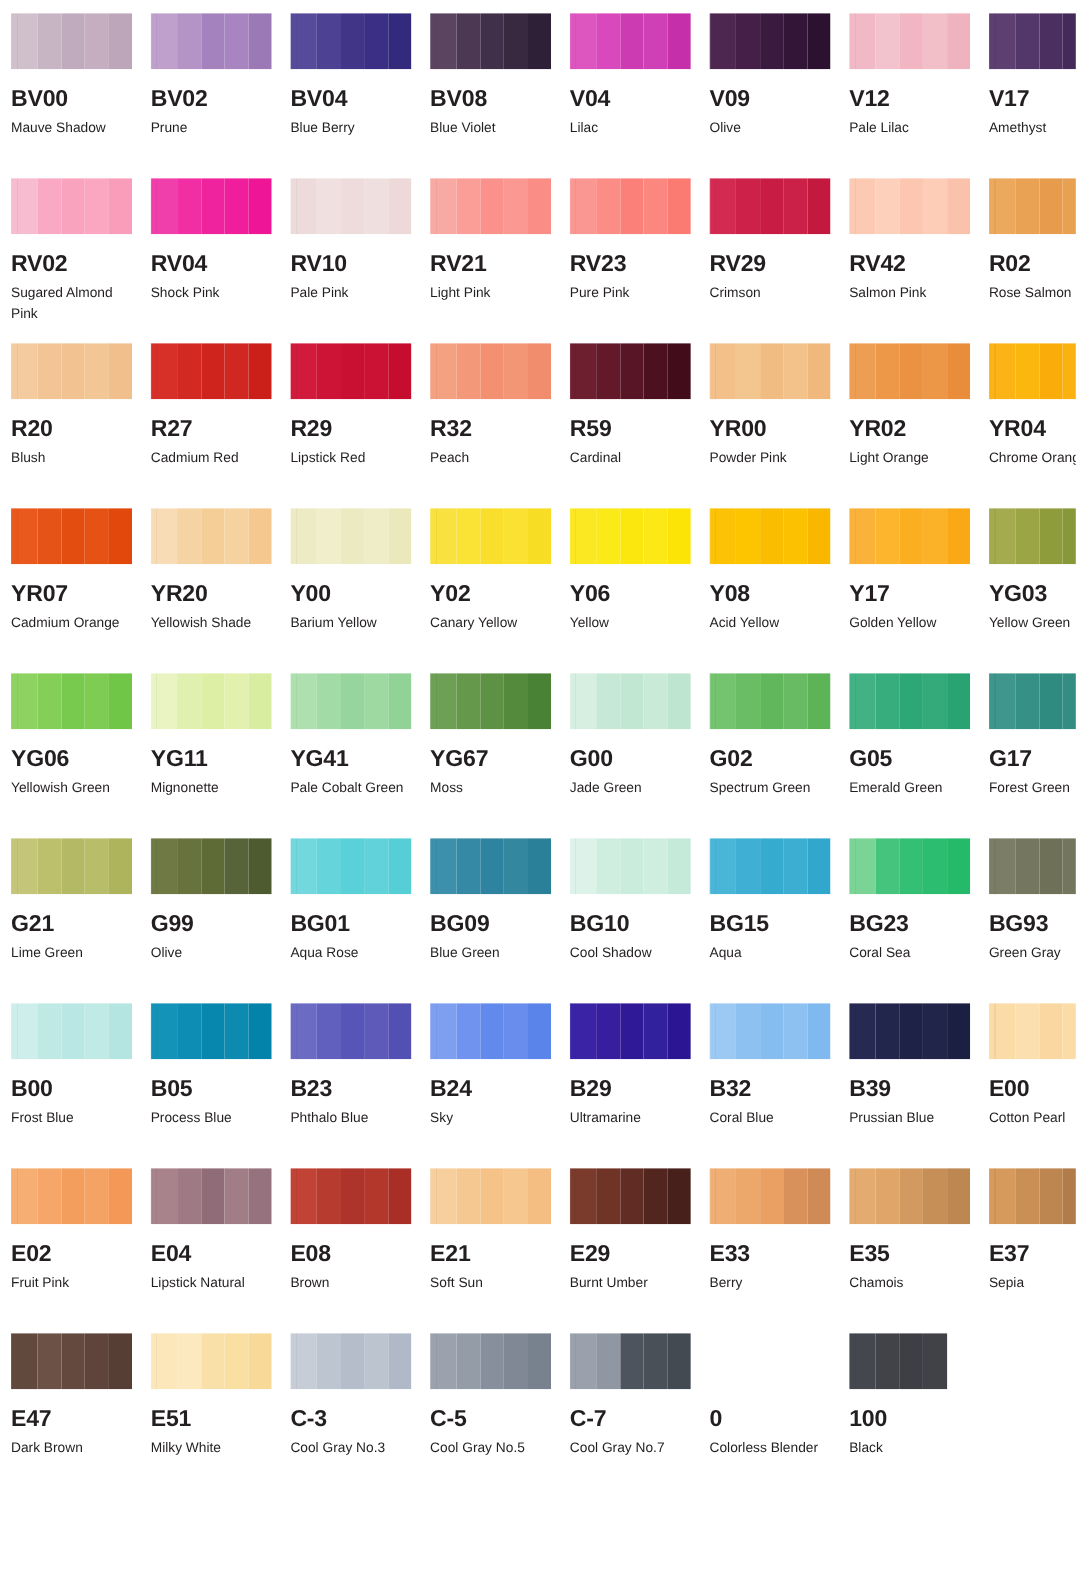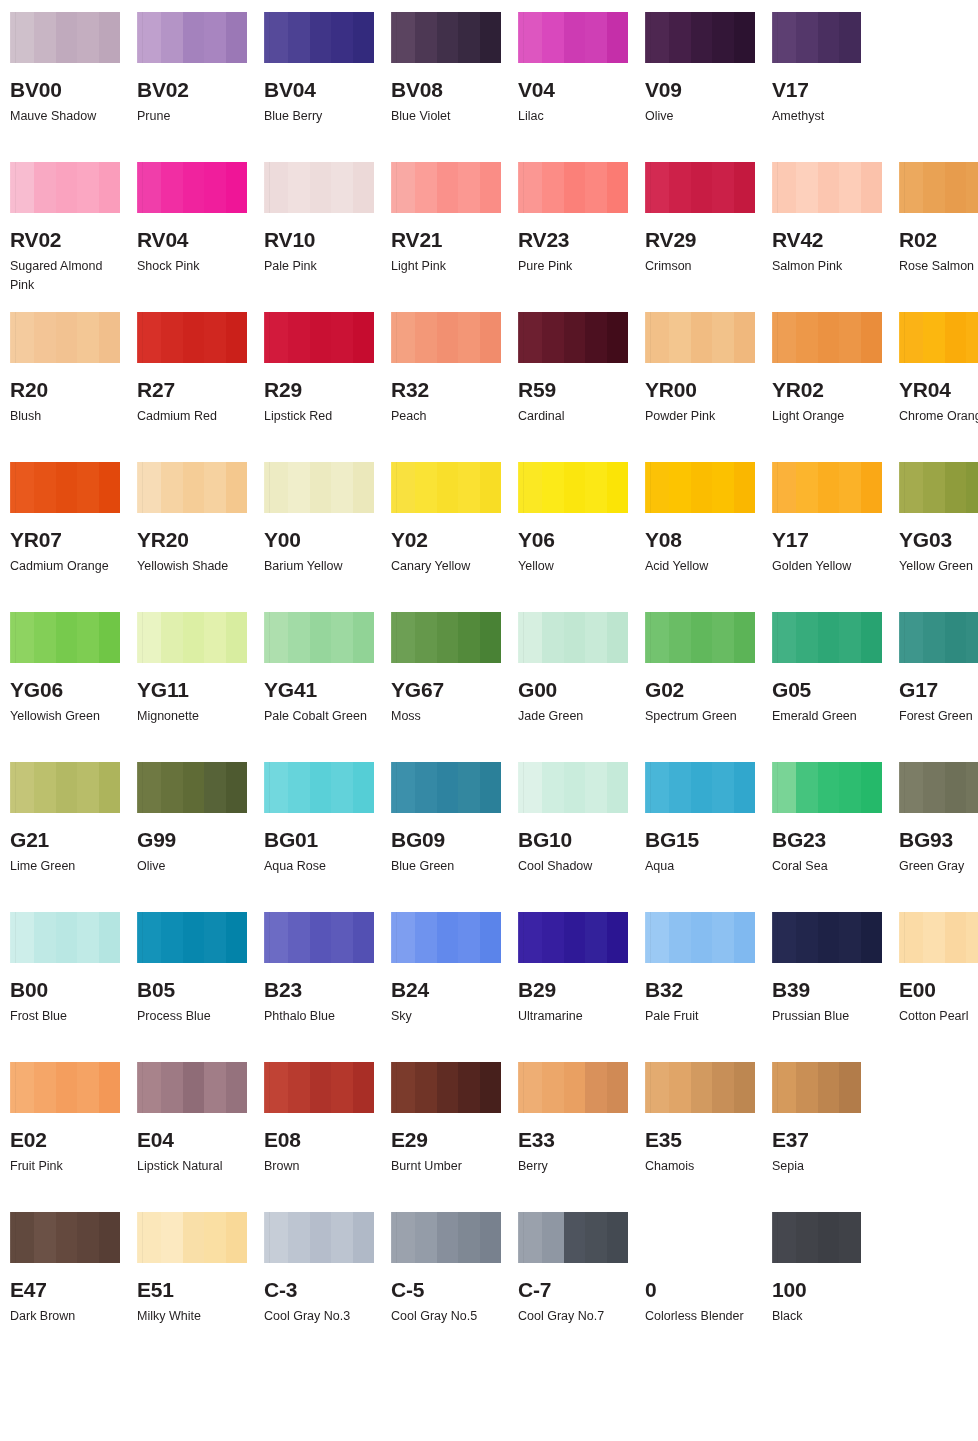--- a/index.html
+++ b/index.html
@@ -164,20 +164,32 @@
             <span class="band b3" style="background: rgb(58, 26, 62);"></span>
             <span class="band b4" style="background: rgb(51, 22, 55);"></span>
             <span class="band b5" style="background: rgb(44, 18, 48);"></span>
             <span class="streaks"></span>
           </div>
           <div class="code">V09</div>
           <div class="name">Olive</div>
         </div>
         <div class="cell">
           <div class="swatch">
+            <span class="band b1" style="background: rgb(240, 185, 197);"></span>
+            <span class="band b2" style="background: rgb(242, 195, 205);"></span>
+            <span class="band b3" style="background: rgb(241, 182, 194);"></span>
+            <span class="band b4" style="background: rgb(242, 191, 201);"></span>
+            <span class="band b5" style="background: rgb(239, 178, 191);"></span>
+            <span class="streaks"></span>
+          </div>
+          <div class="code">V12</div>
+          <div class="name">Pale Lilac</div>
+        </div>
+        <div class="cell">
+          <div class="swatch">
             <span class="band b1" style="background: rgb(93, 63, 114);"></span>
             <span class="band b2" style="background: rgb(84, 55, 106);"></span>
             <span class="band b3" style="background: rgb(74, 47, 96);"></span>
             <span class="band b4" style="background: rgb(67, 42, 89);"></span>
             <span class="streaks"></span>
           </div>
           <div class="code">V17</div>
           <div class="name">Amethyst</div>
         </div>
       </div>
@@ -730,21 +742,21 @@
         <div class="cell">
           <div class="swatch">
             <span class="band b1" style="background: rgb(155, 201, 244);"></span>
             <span class="band b2" style="background: rgb(141, 193, 242);"></span>
             <span class="band b3" style="background: rgb(134, 189, 241);"></span>
             <span class="band b4" style="background: rgb(141, 193, 242);"></span>
             <span class="band b5" style="background: rgb(128, 185, 240);"></span>
             <span class="streaks"></span>
           </div>
           <div class="code">B32</div>
-          <div class="name">Pale Fruit</div>
+          <div class="name">Coral Blue</div>
         </div>
         <div class="cell">
           <div class="swatch">
             <span class="band b1" style="background: rgb(38, 42, 82);"></span>
             <span class="band b2" style="background: rgb(34, 38, 76);"></span>
             <span class="band b3" style="background: rgb(30, 34, 70);"></span>
             <span class="band b4" style="background: rgb(33, 37, 73);"></span>
             <span class="band b5" style="background: rgb(27, 31, 65);"></span>
             <span class="streaks"></span>
           </div>
@@ -795,20 +807,32 @@
             <span class="band b3" style="background: rgb(174, 51, 42);"></span>
             <span class="band b4" style="background: rgb(180, 55, 44);"></span>
             <span class="band b5" style="background: rgb(169, 46, 38);"></span>
             <span class="streaks"></span>
           </div>
           <div class="code">E08</div>
           <div class="name">Brown</div>
         </div>
         <div class="cell">
           <div class="swatch">
+            <span class="band b1" style="background: rgb(247, 207, 157);"></span>
+            <span class="band b2" style="background: rgb(246, 200, 145);"></span>
+            <span class="band b3" style="background: rgb(245, 194, 136);"></span>
+            <span class="band b4" style="background: rgb(246, 199, 142);"></span>
+            <span class="band b5" style="background: rgb(244, 189, 129);"></span>
+            <span class="streaks"></span>
+          </div>
+          <div class="code">E21</div>
+          <div class="name">Soft Sun</div>
+        </div>
+        <div class="cell">
+          <div class="swatch">
             <span class="band b1" style="background: rgb(123, 59, 44);"></span>
             <span class="band b2" style="background: rgb(112, 52, 39);"></span>
             <span class="band b3" style="background: rgb(96, 44, 35);"></span>
             <span class="band b4" style="background: rgb(83, 37, 31);"></span>
             <span class="band b5" style="background: rgb(71, 32, 28);"></span>
             <span class="streaks"></span>
           </div>
           <div class="code">E29</div>
           <div class="name">Burnt Umber</div>
         </div>

